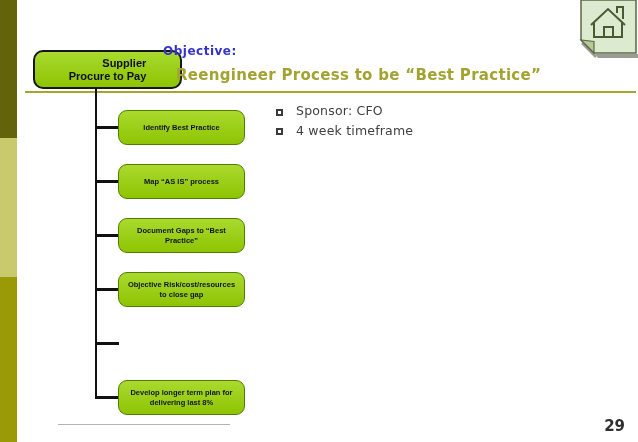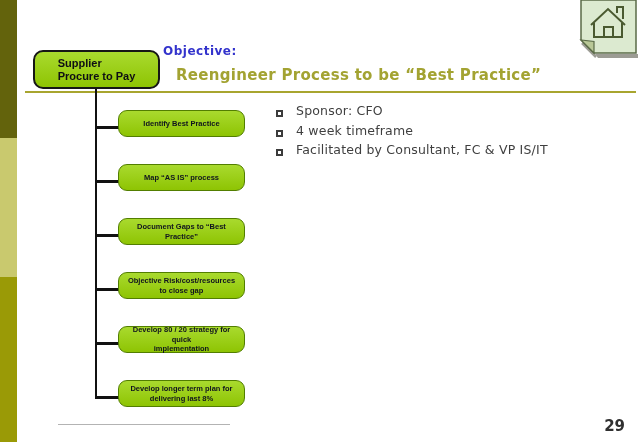--- a/index.html
+++ b/index.html
@@ -10,25 +10,25 @@
     margin:0 auto;
   }
   
   .bar { position:absolute; left:0; width:17px; }
   .bar-top    { top:0;   height:138px; background:var(--bar-top); }
   .bar-mid    { top:138px; height:139px; background:var(--bar-mid); }
   .bar-bottom { top:277px; height:165px; background:var(--bar-bottom); }
 
   
   .root-box {
-    position:absolute; left:33px; top:50px; width:127px; height:39px;
+    position:absolute; left:33px; top:50px; width:149px; height:39px;
     border:2px solid #161616; border-radius:10px;
     background:linear-gradient(180deg, var(--box-fill-top) 0%, var(--box-fill-bot) 100%);
     display:flex; flex-direction:column; align-items:center; justify-content:center;
-    font-weight:bold; font-size:11px; line-height:13px; color:#0e0e14; text-align:left;
+    font-weight:bold; font-size:11px; line-height:13px; color:#0e0e14; text-align:right;
   }
   .title {
     position:absolute; left:163px; top:44px;
     font-family:"DejaVu Sans", sans-serif; font-weight:bold;
     font-size:12px; color:var(--title-blue); letter-spacing:0.5px;
   }
   .subtitle {
     position:absolute; left:176px; top:66px;
     font-family:"DejaVu Sans", sans-serif; font-weight:bold;
     font-size:15px; color:var(--subtitle-olive); letter-spacing:0.3px;
@@ -38,31 +38,31 @@
     background:var(--divider);
   }
 
   
   .home-note { position:absolute; left:578px; top:0; width:60px; height:62px; }
 
   
   .trunk { position:absolute; left:95px; top:89px; width:2px; height:310px; background:#111; }
   .branch { position:absolute; left:95px; width:24px; height:3px; background:#111; }
   .step-box {
-    position:absolute; left:118px; width:127px; height:27px;
+    position:absolute; left:118px; width:127px; height:35px;
     border:1.5px solid var(--box-border); border-radius:9px;
     background:linear-gradient(180deg, var(--box-fill-top) 0%, var(--box-fill-bot) 100%);
     display:flex; align-items:center; justify-content:center; text-align:center;
     font-weight:bold; font-size:7.5px; line-height:9.5px; color:#10141f;
     white-space:pre-line; padding:2px 6px;
   }
 
   
   .bullets { position:absolute; left:276px; top:104px; }
-  .bullet-row { display:flex; align-items:flex-end; margin-bottom:6.5px; }
+  .bullet-row { display:flex; align-items:center; margin-bottom:6.5px; }
   .bullet-square {
     width:7px; height:7px; border:2px solid #3b3b3b; background:#fff;
     margin-top:3px; flex:0 0 auto;
   }
   .bullet-text {
     margin-left:13px; font-family:"DejaVu Sans", sans-serif;
     font-size:12.5px; line-height:13px; color:#3f3f3f; letter-spacing:0.2px;
   }
 
   .footer-line { position:absolute; left:58px; top:424px; width:172px; height:1px; background:#b3b3b3; }
@@ -111,36 +111,30 @@
   <div class="branch" style="top:234px"></div>
   <div class="branch" style="top:288px"></div>
   <div class="branch" style="top:342px"></div>
   <div class="branch" style="top:396px"></div>
 
   <div class="step-box" style="top:110px">Identify Best Practice</div>
   <div class="step-box" style="top:218px">Document Gaps to “Best Practice”</div>
   <div class="step-box" style="top:164px">Map “AS IS” process</div>
   <div class="step-box" style="top:272px">Objective Risk/cost/resources
 to close gap</div>
-  <div class="step-box" style="top:326px">Develop 80 / 20 strategy for quick
-implementation</div>
   <div class="step-box" style="top:380px">Develop longer term plan for
 delivering last 8%</div>
 
   <div class="bullets">
     <div class="bullet-row">
       <span class="bullet-square"></span>
       <span class="bullet-text">Sponsor: CFO</span>
     </div>
     <div class="bullet-row">
       <span class="bullet-square"></span>
       <span class="bullet-text">4 week timeframe</span>
     </div>
-    <div class="bullet-row">
-      <span class="bullet-square"></span>
-      <span class="bullet-text">Facilitated by Consultant, FC &amp; VP IS/IT</span>
-    </div>
   </div>
 
   <div class="footer-line"></div>
   <div class="page-number">29</div>
 
 </div>
 
 </body></html>

